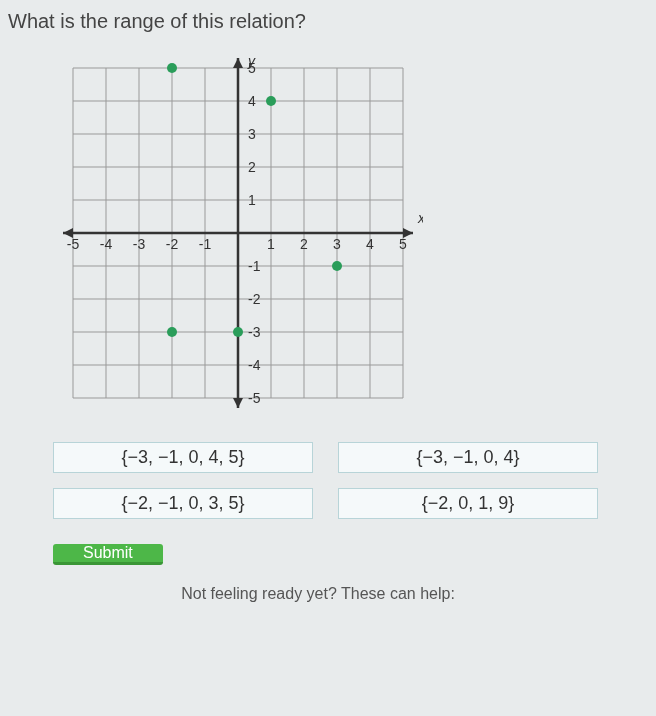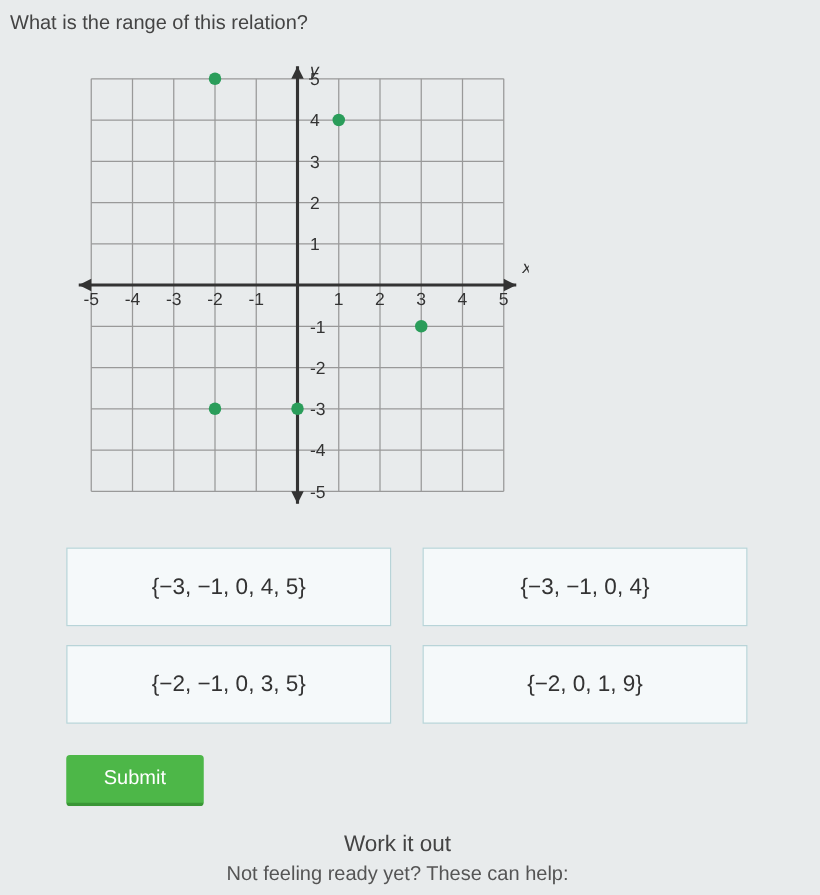--- a/index.html
+++ b/index.html
@@ -5,52 +5,52 @@
     * { margin: 0; padding: 0; box-sizing: border-box; }
     body {
       font-family: Arial, sans-serif;
       background: #e8ebec;
       width: 656px;
       height: 716px;
       padding: 10px 8px;
       color: #333;
     }
     .question {
-      font-size: 16px;
+      font-size: 20px;
       color: #444;
       margin-bottom: 15px;
       font-weight: 500;
     }
     .graph-container {
       margin-left: 45px;
       margin-bottom: 20px;
     }
     .answers {
       display: grid;
       grid-template-columns: 260px 260px;
       gap: 15px 25px;
       margin-left: 45px;
       margin-bottom: 25px;
     }
     .answer-option {
       border: 1px solid #b8d4d8;
       background: #f5f9fa;
-      padding: 20px;
+      padding: 4px;
       text-align: center;
       font-size: 18px;
       color: #333;
       cursor: pointer;
       font-weight: 500;
     }
     .submit-btn {
       background: #4db748;
       color: white;
       border: none;
       border-bottom: 3px solid #3a9636;
-      padding: 10px 30px;
+      padding: 0 30px;
       font-size: 16px;
       cursor: pointer;
       margin-left: 45px;
       border-radius: 3px;
     }
     .help-section {
       margin-top: 20px;
       text-align: center;
       padding-right: 20px;
     }
@@ -141,20 +141,19 @@
 <div class="answers">
   <div class="answer-option">{−3, −1, 0, 4, 5}</div>
   <div class="answer-option">{−3, −1, 0, 4}</div>
   <div class="answer-option">{−2, −1, 0, 3, 5}</div>
   <div class="answer-option">{−2, 0, 1, 9}</div>
 </div>
 
 <button class="submit-btn">Submit</button>
 
 <div class="help-section">
-  <div class="help-title">Work it out</div>
   <div class="help-subtitle">Not feeling ready yet? These can help:</div>
 </div>
 
 
 
 
 
 
 </body></html>

